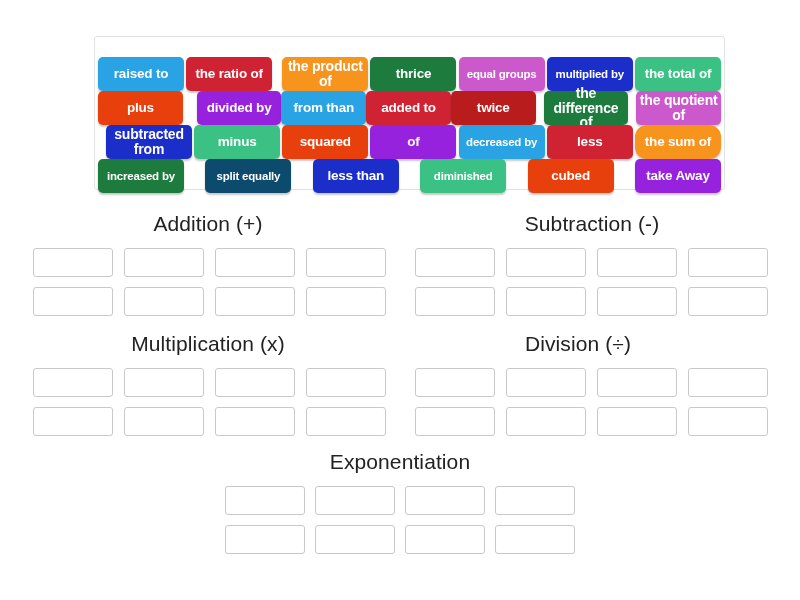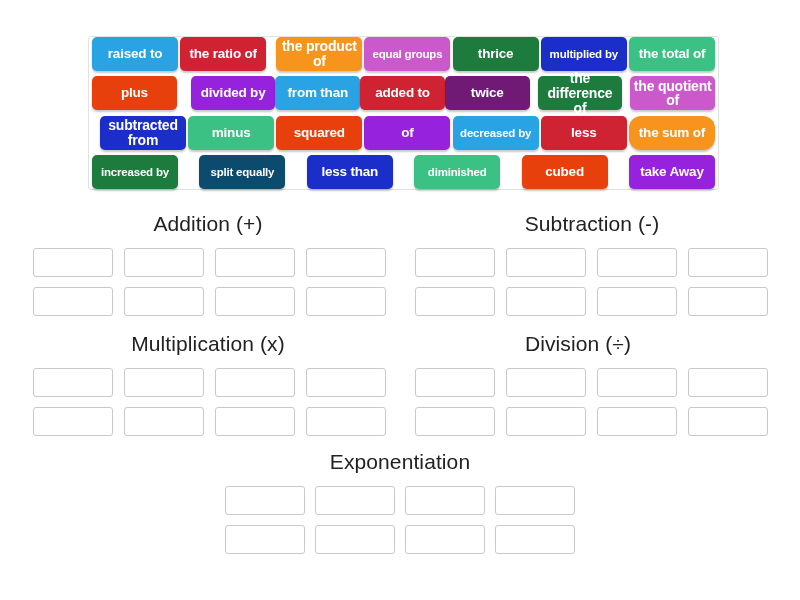--- a/index.html
+++ b/index.html
@@ -11,29 +11,29 @@
     height: 600px;
     background: #ffffff;
     font-family: "Liberation Sans", sans-serif;
     overflow: hidden;
     position: relative;
   }
 
   
   #tile-bank {
     position: absolute;
-    left: 88px;
+    left: 94px;
     top: 36px;
     width: 631px;
     height: 154px;
     box-sizing: border-box;
     background: #ffffff;
     border: 1px solid #e2e2e2;
     border-radius: 3px;
-    padding: 0 3px;
+    padding: 20px 3px;
     display: flex;
     flex-direction: column;
     justify-content: space-between;
   }
   .tile-row {
     display: flex;
     flex-direction: row;
     justify-content: space-between;
     height: 34px;
   }
@@ -94,31 +94,31 @@
   }
 </style>
 </head>
 <body>
 
 <div id="tile-bank">
     <div class="tile-row">
       <div class="tile" style="background: rgb(41, 163, 227);">raised to</div>
       <div class="tile" style="background: rgb(207, 34, 51);">the ratio of</div>
       <div class="tile two-line" style="background: rgb(247, 148, 30);">the product of</div>
+      <div class="tile" style="background: rgb(29, 123, 62);">thrice</div>
       <div class="tile small" style="background: rgb(204, 89, 204);">equal groups</div>
-      <div class="tile" style="background: rgb(29, 123, 62);">thrice</div>
       <div class="tile small" style="background: rgb(27, 46, 201);">multiplied by</div>
       <div class="tile" style="background: rgb(60, 193, 132);">the total of</div>
     </div>
     <div class="tile-row">
       <div class="tile" style="background: rgb(232, 64, 13);">plus</div>
       <div class="tile" style="background: rgb(151, 34, 221); margin-left: 14px;">divided by</div>
       <div class="tile" style="background: rgb(41, 163, 227);">from than</div>
       <div class="tile" style="background: rgb(207, 34, 51);">added to</div>
-      <div class="tile" style="background: #701a75;">twice</div>
+      <div class="tile" style="background: #b91c1c;">twice</div>
       <div class="tile two-line" style="background: rgb(29, 123, 62);">the difference of</div>
       <div class="tile two-line" style="background: rgb(204, 89, 204);">the quotient of</div>
     </div>
     <div class="tile-row">
       <div class="tile two-line" style="background: rgb(27, 46, 201);">subtracted from</div>
       <div class="tile" style="background: rgb(60, 193, 132);">minus</div>
       <div class="tile" style="background: rgb(232, 64, 13);">squared</div>
       <div class="tile" style="background: rgb(151, 34, 221);">of</div>
       <div class="tile small" style="background: rgb(41, 163, 227);">decreased by</div>
       <div class="tile" style="background: rgb(207, 34, 51);">less</div>

